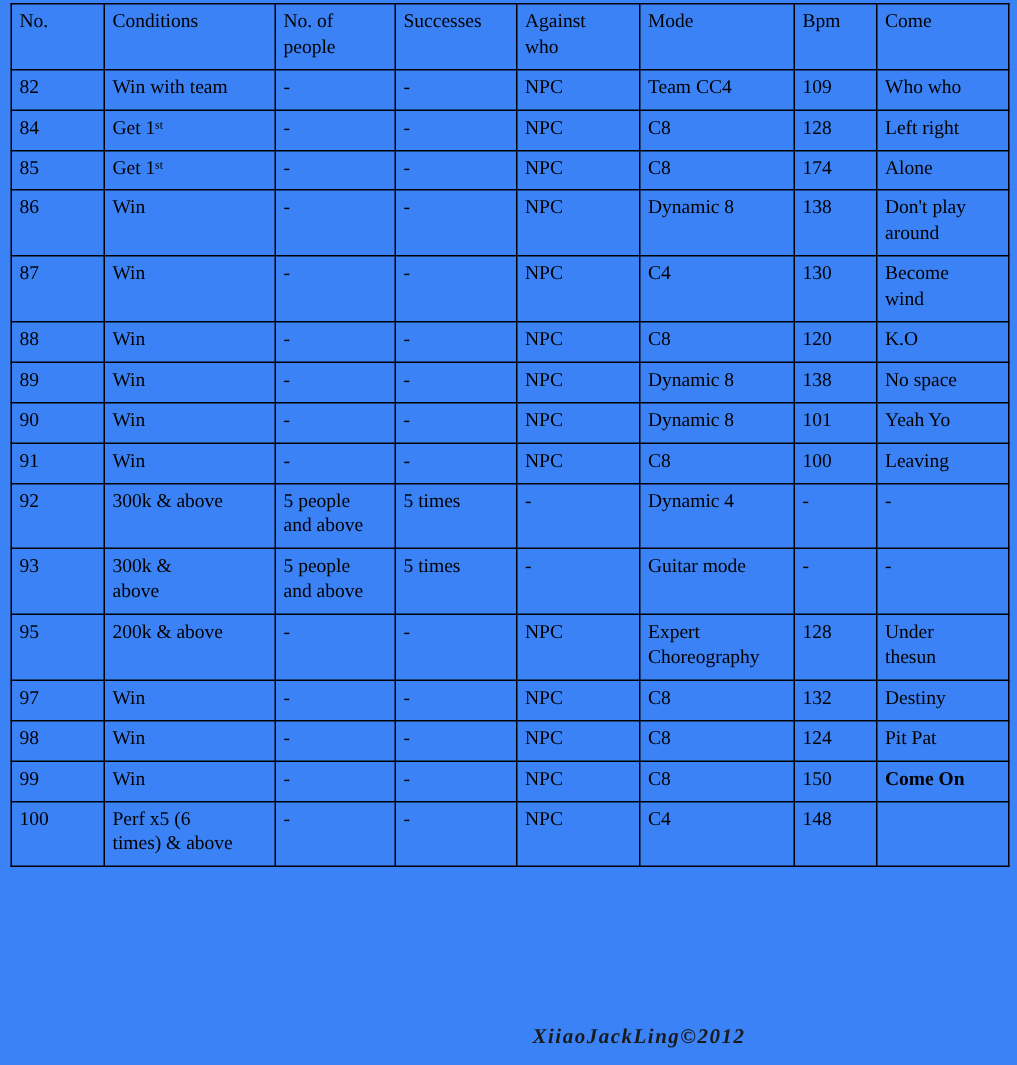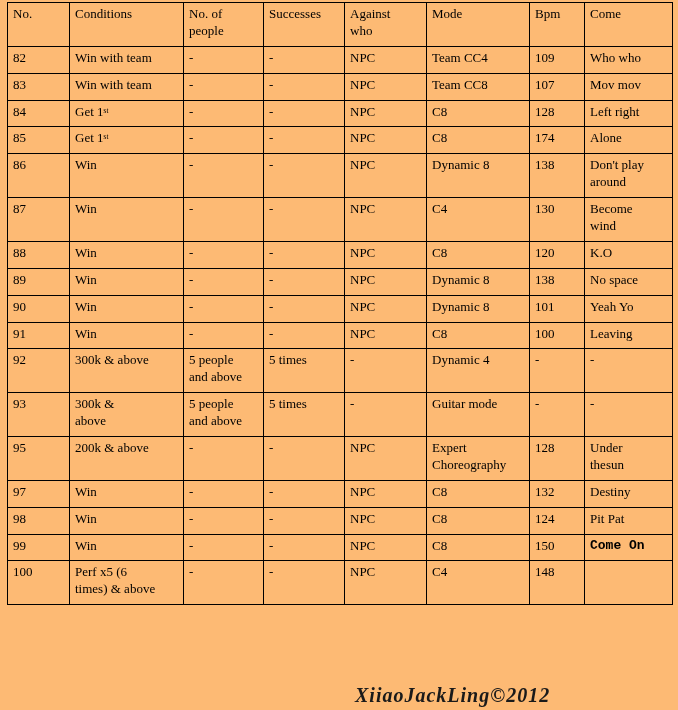--- a/index.html
+++ b/index.html
@@ -4,21 +4,21 @@
 <style>
   html, body {
     margin: 0;
     padding: 0;
     background: #ffffff;
   }
   .page {
     position: relative;
     width: 678px;
     height: 710px;
-    background: #fdba74;
+    background: #3b82f6;
     font-family: "Liberation Serif", "DejaVu Serif", serif;
     color: #000000;
     overflow: hidden;
   }
   table.missions {
     position: absolute;
     left: 7px;
     top: 2px;
     border-collapse: collapse;
     table-layout: fixed;
@@ -31,38 +31,37 @@
     border: 1px solid #000000;
     vertical-align: top;
     text-align: left;
     padding: 3px 4px 6px 5px;
     font-weight: normal;
     white-space: pre-line;
     overflow: hidden;
   }
   table.missions td.bold {
     font-weight: bold;
-    font-family: Liberation Mono, monospace;
   }
   col.c-no        { width: 62px;  }
   col.c-conditions{ width: 114px; }
   col.c-people    { width: 80px;  }
   col.c-successes { width: 81px;  }
   col.c-against   { width: 82px;  }
   col.c-mode      { width: 103px; }
   col.c-bpm       { width: 55px;  }
   col.c-song      { width: 88px;  }
   .watermark {
     position: absolute;
     left: 355px;
     top: 684px;
     font-family: "Liberation Serif", "DejaVu Serif", serif;
     font-style: italic;
     font-weight: bold;
-    font-size: 20px;
+    font-size: 14px;
     color: #1a1a1a;
     letter-spacing: 1px;
   }
 </style>
 </head>
 <body>
 
 <div class="page">
   <table class="missions">
     <colgroup>
@@ -94,30 +93,20 @@
           <td>82</td>
           <td>Win with team</td>
           <td>-</td>
           <td>-</td>
           <td>NPC</td>
           <td>Team CC4</td>
           <td>109</td>
           <td>Who who</td>
         </tr>
         <tr>
-          <td>83</td>
-          <td>Win with team</td>
-          <td>-</td>
-          <td>-</td>
-          <td>NPC</td>
-          <td>Team CC8</td>
-          <td>107</td>
-          <td>Mov mov</td>
-        </tr>
-        <tr>
           <td>84</td>
           <td>Get 1ˢᵗ</td>
           <td>-</td>
           <td>-</td>
           <td>NPC</td>
           <td>C8</td>
           <td>128</td>
           <td>Left right</td>
         </tr>
         <tr>

